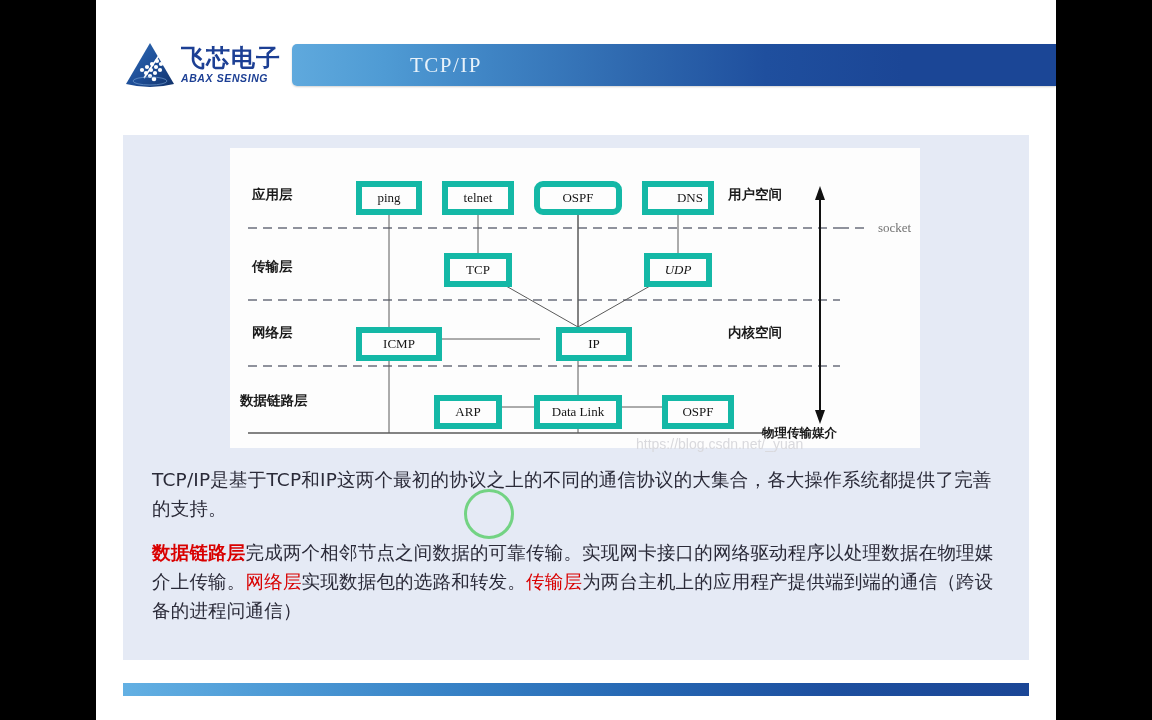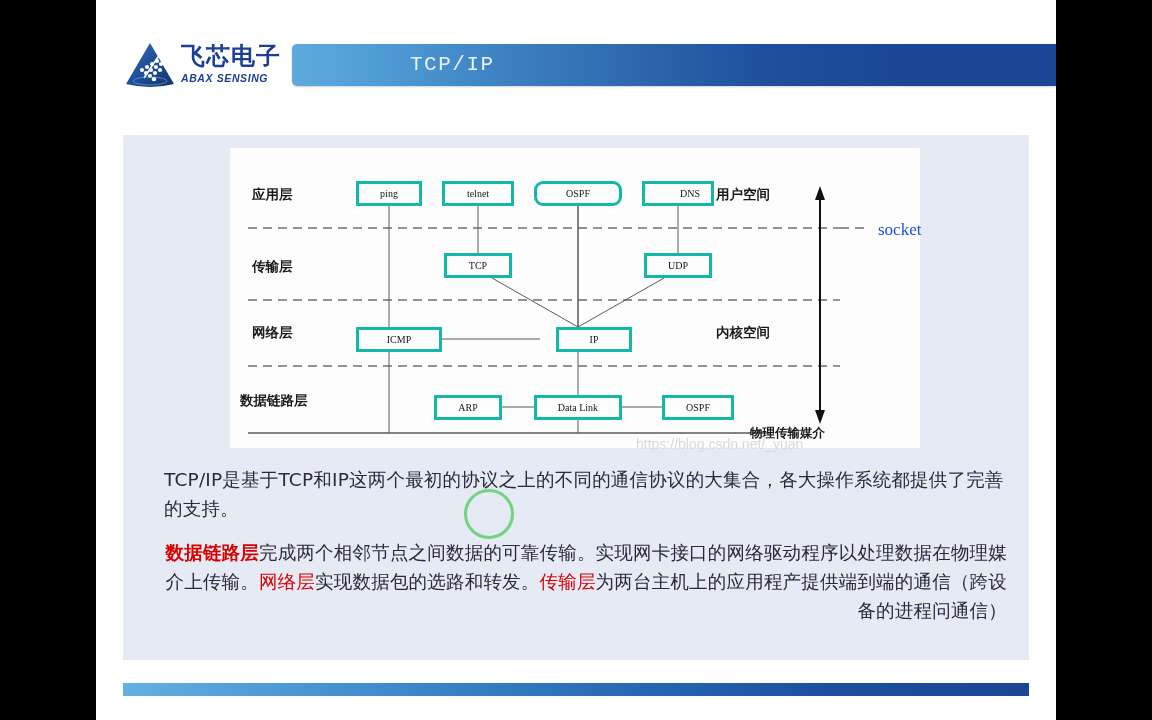--- a/index.html
+++ b/index.html
@@ -51,21 +51,21 @@
     width: 52px;
     height: 50px;
     position: relative;
     flex: none;
   }
   .logo-text {
     margin-left: 5px;
     line-height: 1;
   }
   .logo-cn {
-    font-family: Liberation Mono, monospace;
+    font-family: Liberation Serif, serif;
     font-weight: bold;
     font-size: 24px;
     color: #1c3f94;
     letter-spacing: 1px;
     white-space: nowrap;
   }
   .logo-en {
     font-family: "Liberation Sans", sans-serif;
     font-weight: bold;
     font-style: italic;
@@ -83,21 +83,21 @@
     width: 764px;
     height: 42px;
     background: linear-gradient(to right, #5fa9dd 0%, #4f9bd4 12%, #3f84c4 26%, #2d66ad 46%, #1f4f9e 62%, #1b4696 80%, #1b4696 100%);
     border-radius: 5px 0 0 5px;
     box-shadow: 0 1px 2px rgba(0,0,0,0.18);
   }
   .title-left {
     position: absolute;
     left: 118px;
     top: 9px;
-    font-family: Liberation Mono, monospace;
+    font-family: Liberation Serif, serif;
     font-size: 21px;
     color: #e8f2fa;
     letter-spacing: 1.5px;
   }
   .title-right {
     position: absolute;
     right: 36px;
     top: 9px;
     font-family: "DejaVu Sans", sans-serif;
     font-weight: bold;
@@ -130,74 +130,75 @@
     position: absolute;
     left: 0;
     top: 0;
     width: 690px;
     height: 300px;
   }
   .diagram svg { display: block; }
 
   .node {
     position: absolute;
-    border: 3px solid #14b8a6;
+    border: 6px solid #14b8a6;
     background: #fdfdfd;
     font-family: "Liberation Serif", "DejaVu Serif", serif;
-    font-size: 10px;
+    font-size: 13px;
     color: #151515;
     display: flex;
     align-items: center;
     justify-content: center;
-    height: 25px;
+    height: 34px;
     box-sizing: border-box;
   }
   .layer-label {
     position: absolute;
     font-family: Liberation Sans, sans-serif;
     font-weight: bold;
     font-size: 13.5px;
     color: #1a1a1a;
     white-space: nowrap;
   }
   .side-label {
     position: absolute;
     font-family: Liberation Sans, sans-serif;
     font-weight: bold;
     font-size: 13.5px;
     color: #1a1a1a;
     white-space: nowrap;
+    margin-left: 12px;
   }
   .socket-label {
     position: absolute;
     font-family: "Liberation Serif", "DejaVu Serif", serif;
-    font-size: 17px;
-    color: #1d4ed8;
+    font-size: 13px;
+    color: #737373;
   }
   .watermark {
     position: absolute;
     font-family: "Liberation Sans", sans-serif;
     font-size: 14px;
     color: #d9d9dd;
     white-space: nowrap;
     pointer-events: none;
     margin-top: 12px;
   }
 
   
   .para {
     position: absolute;
     font-family: "DejaVu Sans", sans-serif;
     font-size: 18.5px;
     color: #2a2a38;
     line-height: 29px;
     letter-spacing: 0.2px;
   }
-  .p1 { left: 29px; top: 330px; width: 855px; margin-left: 12px; }
-  .p2 { left: 29px; top: 403px; width: 855px; text-align: right; }
+  .p1 { left: 29px; top: 330px; width: 855px; }
+  .p2 { left: 29px; top: 403px; width: 855px; }
   .hl {
     color: #d90000;
     font-weight: bold;
   }
   .hl-plain {
     color: #d90000;
   }
 
   
   .cursor-ring {
@@ -323,21 +324,21 @@
         <div class="layer-label" style="left:22px; top:110px;">传输层</div>
         <div class="layer-label" style="left:22px; top:176px;">网络层</div>
         <div class="layer-label" style="left:10px; top:244px;">数据链路层</div>
 
         <div class="node" style="left:126px; top:33px; width:66px;">ping</div>
         <div class="node" style="left:212px; top:33px; width:72px;">telnet</div>
         <div class="node" style="left:304px; top:33px; width:88px;border-radius:9px;">OSPF</div>
         <div class="node" style="left:412px; top:33px; width:72px;padding-left:24px;">DNS</div>
 
         <div class="node" style="left:214px; top:105px; width:68px;">TCP</div>
-        <div class="node" style="left:414px; top:105px; width:68px;">UDP</div>
+        <div class="node" style="left:414px; top:105px; width:68px;font-style:italic;">UDP</div>
 
         <div class="node" style="left:126px; top:179px; width:86px;">ICMP</div>
         <div class="node" style="left:326px; top:179px; width:76px;">IP</div>
 
         <div class="node" style="left:204px; top:247px; width:68px;">ARP</div>
         <div class="node" style="left:304px; top:247px; width:88px;">Data Link</div>
         <div class="node" style="left:432px; top:247px; width:72px;">OSPF</div>
 
         <div class="side-label" style="left:486px; top:38px;">用户空间</div>
         <div class="side-label" style="left:486px; top:176px;">内核空间</div>

